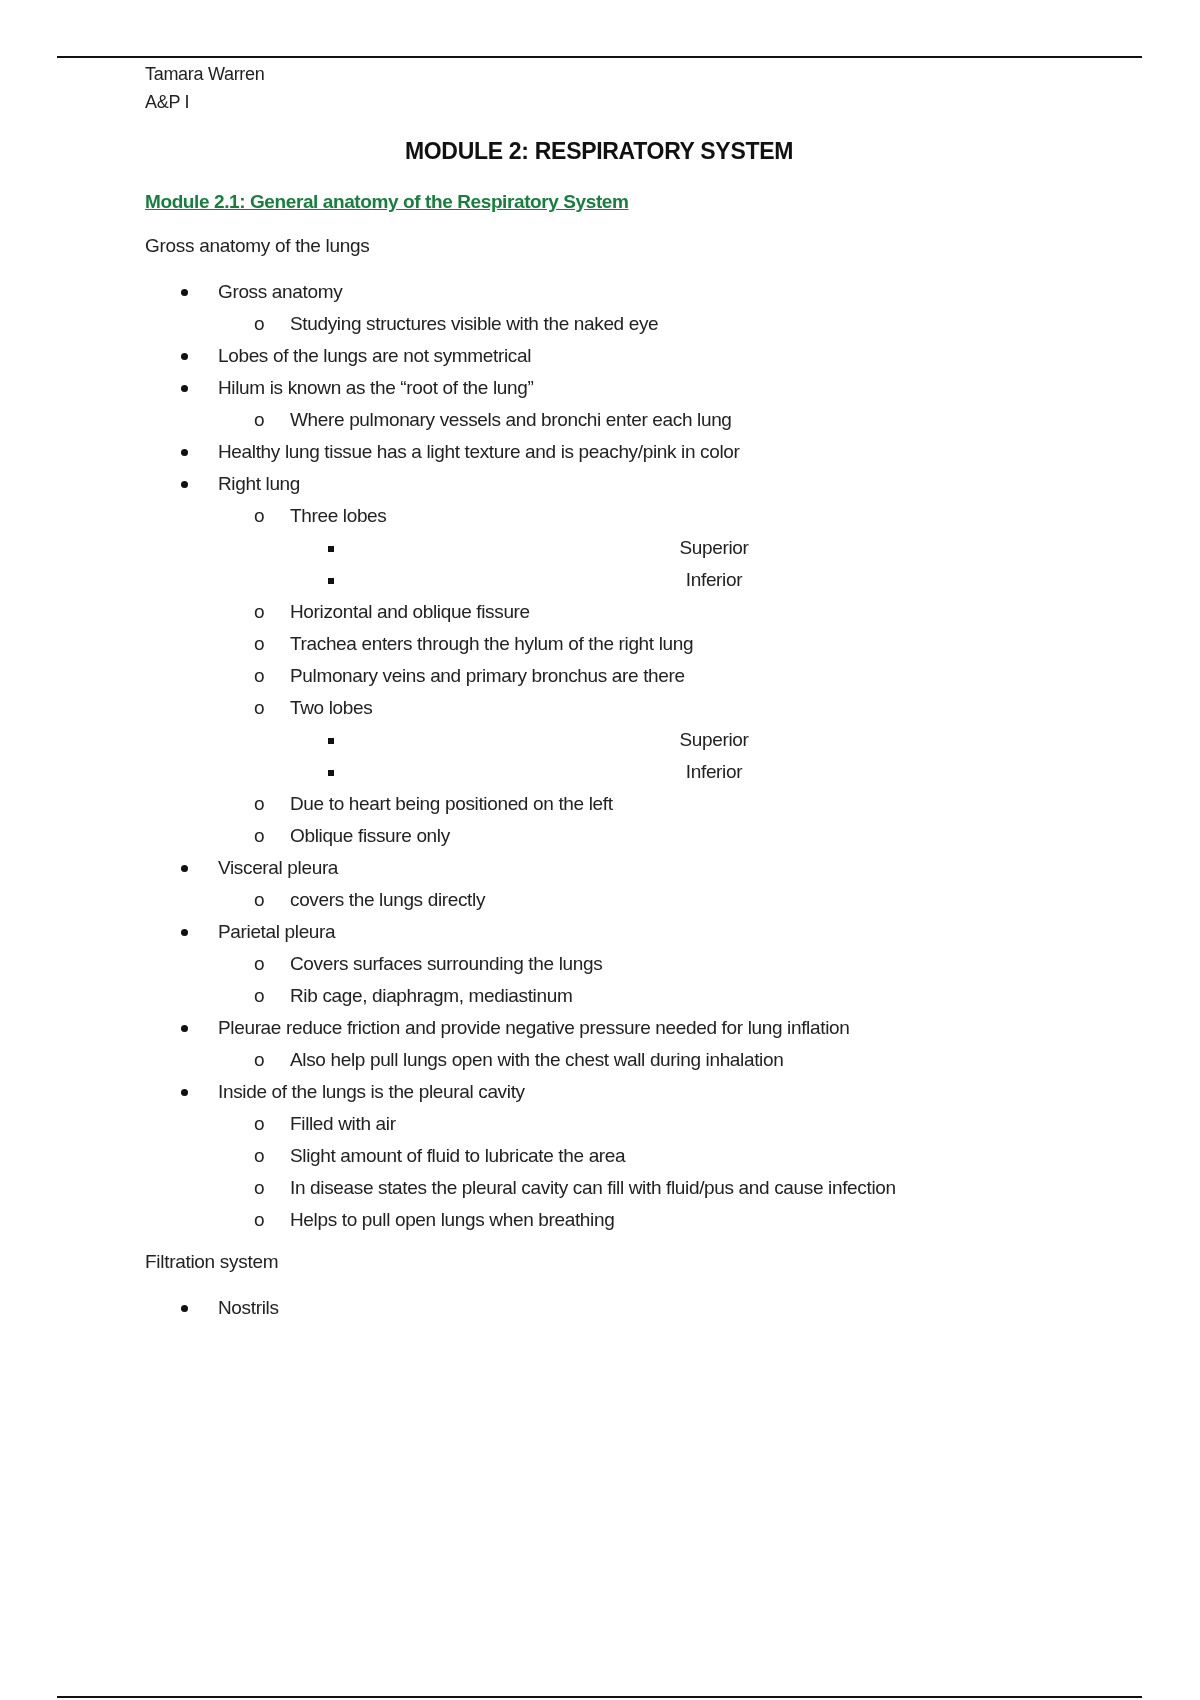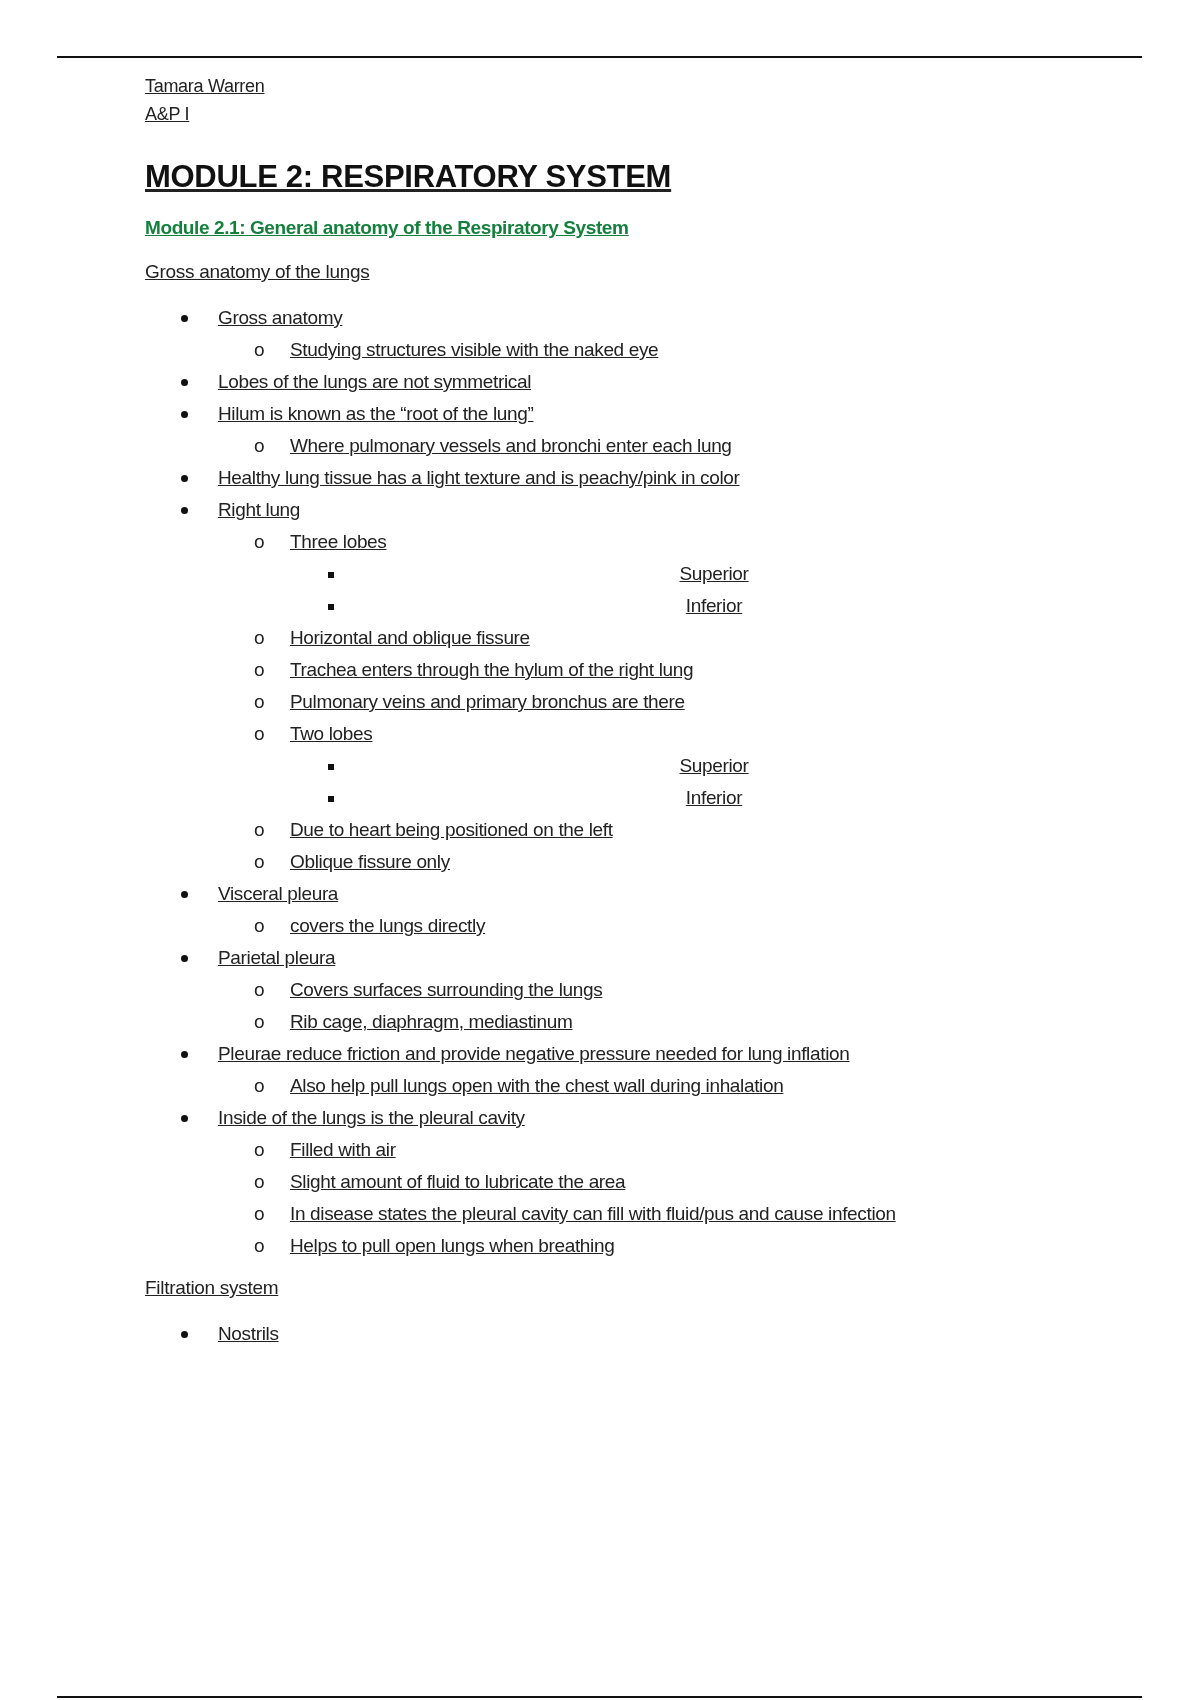--- a/index.html
+++ b/index.html
@@ -21,34 +21,33 @@
       width: 1085px;
       height: 2px;
       background: #111111;
     }
     .rule.top { top: 56px; }
     .rule.bottom { top: 1696px; }
 
     .page {
       position: absolute;
       left: 145px;
-      top: 72px;
+      top: 60px;
       width: 920px;
-      text-decoration: underline;
     }
     .author-line {
       font-size: 18px;
       line-height: 28px;
       letter-spacing: -0.3px;
     }
     .doc-title {
-      text-align: left;
-      font-size: 31px;
+      text-align: center;
+      font-size: 23px;
       font-weight: bold;
-      margin-top: 32px;
+      margin-top: 18px;
       line-height: 34px;
       letter-spacing: -0.3px;
       color: #111;
       padding-right: 12px;
     }
     .section-heading {
       font-size: 19px;
       font-weight: bold;
       text-decoration: underline;
       margin-top: 20px;

